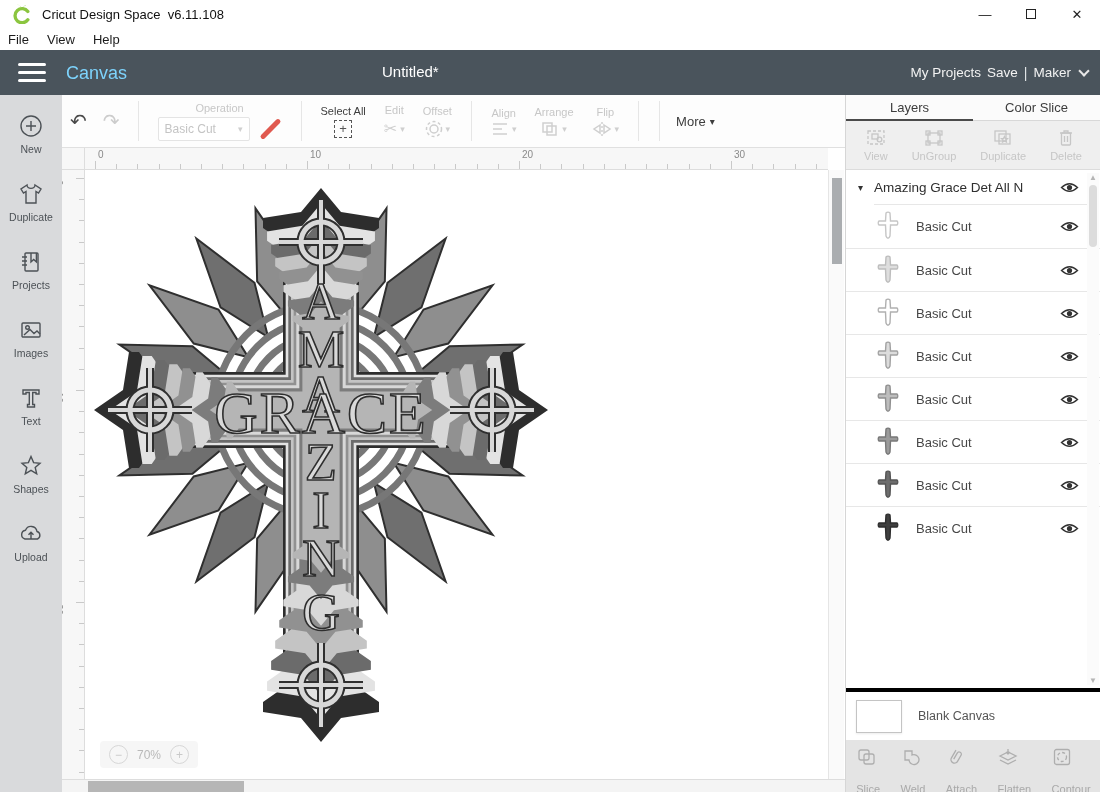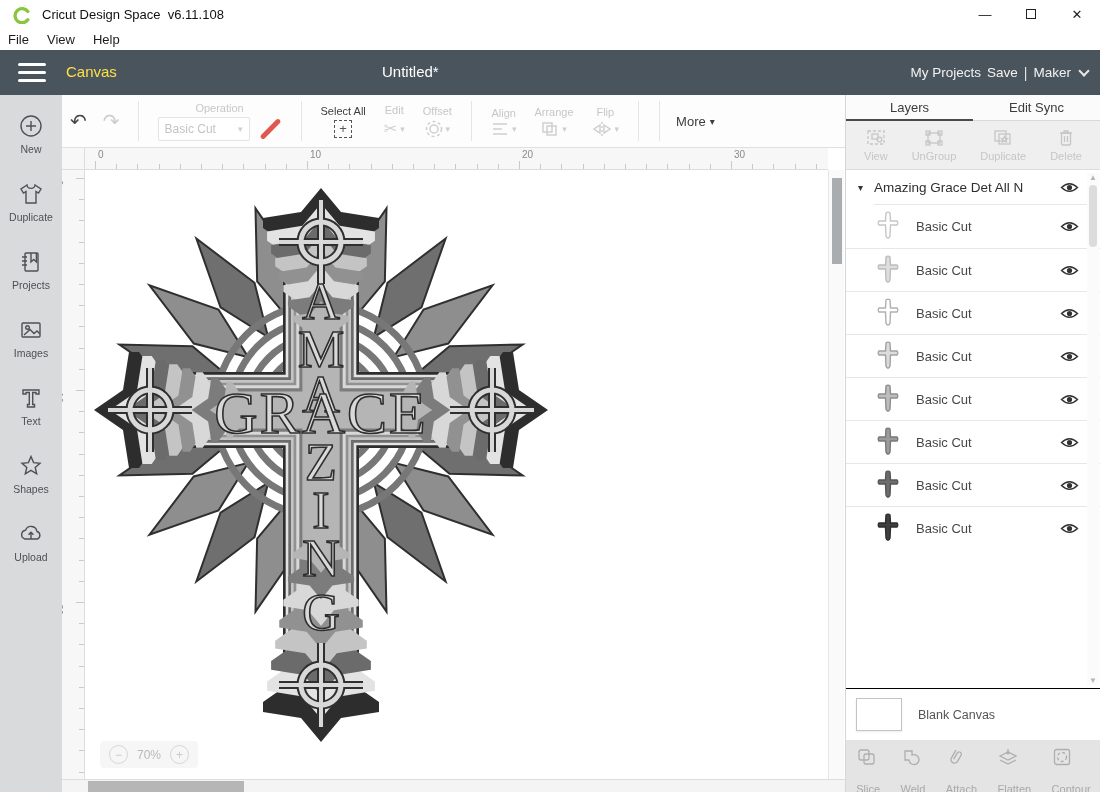--- a/index.html
+++ b/index.html
@@ -20,21 +20,21 @@
   .menubar { position:absolute; left:0; top:28px; width:1100px; height:22px; background:#fff;
              display:flex; align-items:center; gap:14px; padding-left:6px; font-size:13px; color:#1c1c1c; }
   .menubar span { padding:0 2px; }
 
   
   .header { position:absolute; left:0; top:50px; width:1100px; height:45px; background:#4a545c;
             color:#fff; }
   .hamburger { position:absolute; left:18px; top:13px; width:28px; height:19px; display:flex;
                flex-direction:column; justify-content:space-between; cursor:pointer; }
   .hamburger div { height:3px; background:#fff; border-radius:2px; }
-  .hdr-canvas { position:absolute; left:66px; top:13px; font-size:15px; color:#fde047; }
+  .hdr-canvas { position:absolute; left:66px; top:13px; font-size:18px; color:#7dd3fc; }
   .hdr-title { position:absolute; left:382px; top:13px; font-size:15px; color:#fff; }
   .hdr-right { position:absolute; right:12px; top:0; height:45px; display:flex; align-items:center; gap:6px; }
   .hdr-link { font-size:13.5px; color:#f2f2f2; cursor:pointer; }
   .hdr-sep { color:#dfe3e5; font-size:14px; }
   .machine { display:flex; align-items:center; gap:9px; cursor:pointer; }
   .chev { width:8px; height:8px; border-right:2px solid #e8e8e8; border-bottom:2px solid #e8e8e8;
           transform:rotate(45deg); margin-top:-4px; }
   .makeit { width:132px; height:30px; border-radius:16px; background:#00a87e; color:#fff;
             font-size:14px; display:flex; align-items:center; justify-content:center; cursor:pointer; }
 
@@ -122,21 +122,21 @@
   .layer-row { height:43px; display:flex; align-items:center; padding-left:30px; border-top:1px solid #e7e7e7;
                margin-left:0; cursor:pointer; }
   .layer-thumb { width:26px; height:31px; margin-right:14px; display:flex; }
   .layer-lbl { font-size:13px; color:#474747; flex:1; }
   .rowline { height:0; border-top:1px solid #e7e7e7; margin-left:28px; margin-right:12px; }
 
   .panel-scroll { position:absolute; right:1px; top:78px; width:12px; height:512px; background:#fbfbfb; }
   .panel-scroll .arr { position:absolute; left:0; width:12px; font-size:8px; color:#b5b5b5; text-align:center; }
   .panel-scroll .thumb { position:absolute; left:2px; top:12px; width:8px; height:62px; background:#dcdcdc; border-radius:4px; }
 
-  .blank-row { position:absolute; left:0; top:593px; width:255px; height:52px; border-top:1px solid #000000;
+  .blank-row { position:absolute; left:0; top:593px; width:255px; height:52px; border-top:4px solid #000000;
                background:#fff; display:flex; align-items:center; }
   .blank-swatch { width:46px; height:33px; background:#fff; border:1px solid #c4c4c4; margin-left:10px;
                   box-shadow:0 1px 2px rgba(0,0,0,.08); cursor:pointer; }
   .blank-lbl { font-size:12.5px; color:#555; margin-left:16px; }
 
   .panel-bottom { position:absolute; left:0; top:645px; width:255px; height:52px; background:#e4e4e4;
                   display:flex; align-items:flex-start; justify-content:space-around; padding-top:7px; }
   .pb-btn { display:flex; flex-direction:column; align-items:flex-start; gap:16px; }
   .pb-btn svg { stroke:#aeaeae; fill:none; stroke-width:1.3; }
   .pb-lbl { font-size:11px; color:#a9a9a9; }
@@ -489,21 +489,21 @@
   </div>
 <div class="zoom-pill">
   <span class="zoom-circle">−</span>
   <span class="zoom-level">70%</span>
   <span class="zoom-circle">+</span>
 </div>
 
 <div class="panel">
   <div class="panel-tabs">
     <div class="panel-tab active">Layers</div>
-    <div class="panel-tab">Edit Sync</div>
+    <div class="panel-tab">Color Slice</div>
   </div>
   <div class="panel-actions">
     <div class="pa-btn">
       <svg width="22" height="20" viewBox="0 0 22 20">
         <rect x="3" y="3" width="16" height="13" stroke-dasharray="3 2"></rect>
           <rect x="7" y="6" width="6" height="5"></rect>
           <circle cx="14.5" cy="11.5" r="2.3"></circle>
         </svg>
       <span class="pa-lbl">View</span>
     </div>

